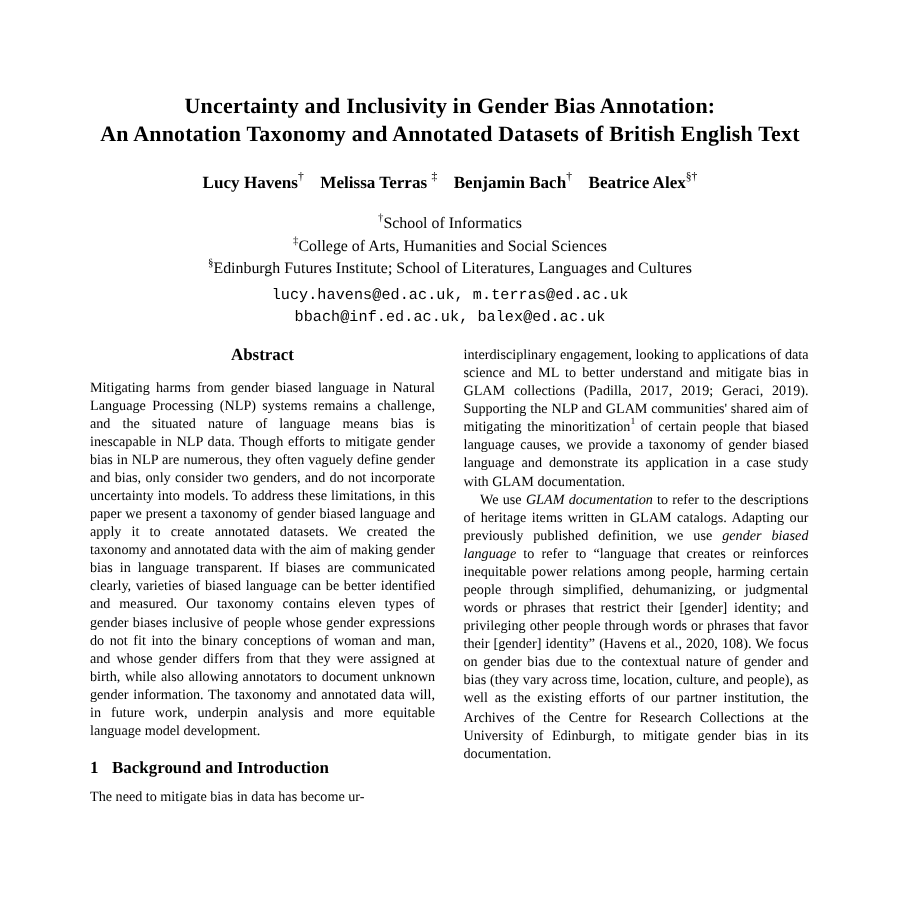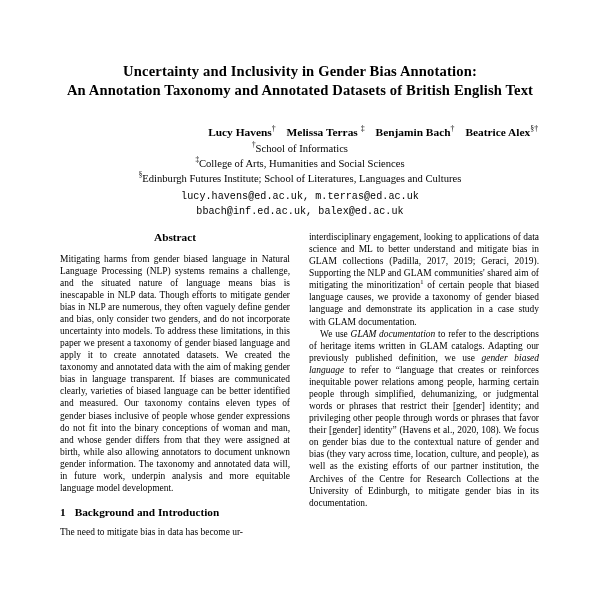--- a/index.html
+++ b/index.html
@@ -34,41 +34,40 @@
     font-size: 14.6px;
     font-weight: bold;
     line-height: 1.32;
     letter-spacing: 0.01em;
     margin: 0;
     text-align: center;
   }
   .title .line { display: block; }
 
   .authors {
-    margin-top: 24px;
+    margin-top: 14px;
     font-size: 11.4px;
     font-weight: bold;
     line-height: 1.3;
-    text-align: right;
   }
   .authors .author { white-space: nowrap; }
   .authors .sep {
     display: inline-block;
     width: 11px;
   }
   sup {
     font-size: 0.68em;
     vertical-align: super;
     line-height: 0;
     font-weight: normal;
   }
   .authors sup { font-weight: normal; }
 
   .affils {
-    margin-top: 2px;
+    margin-top: 13px;
     font-size: 10.6px;
     line-height: 1.42;
   }
   .affils div { white-space: nowrap; }
 
   .emails {
     margin-top: 4px;
     font-family: "Liberation Mono", "DejaVu Sans Mono", monospace;
     font-size: 10.1px;
     line-height: 1.45;

